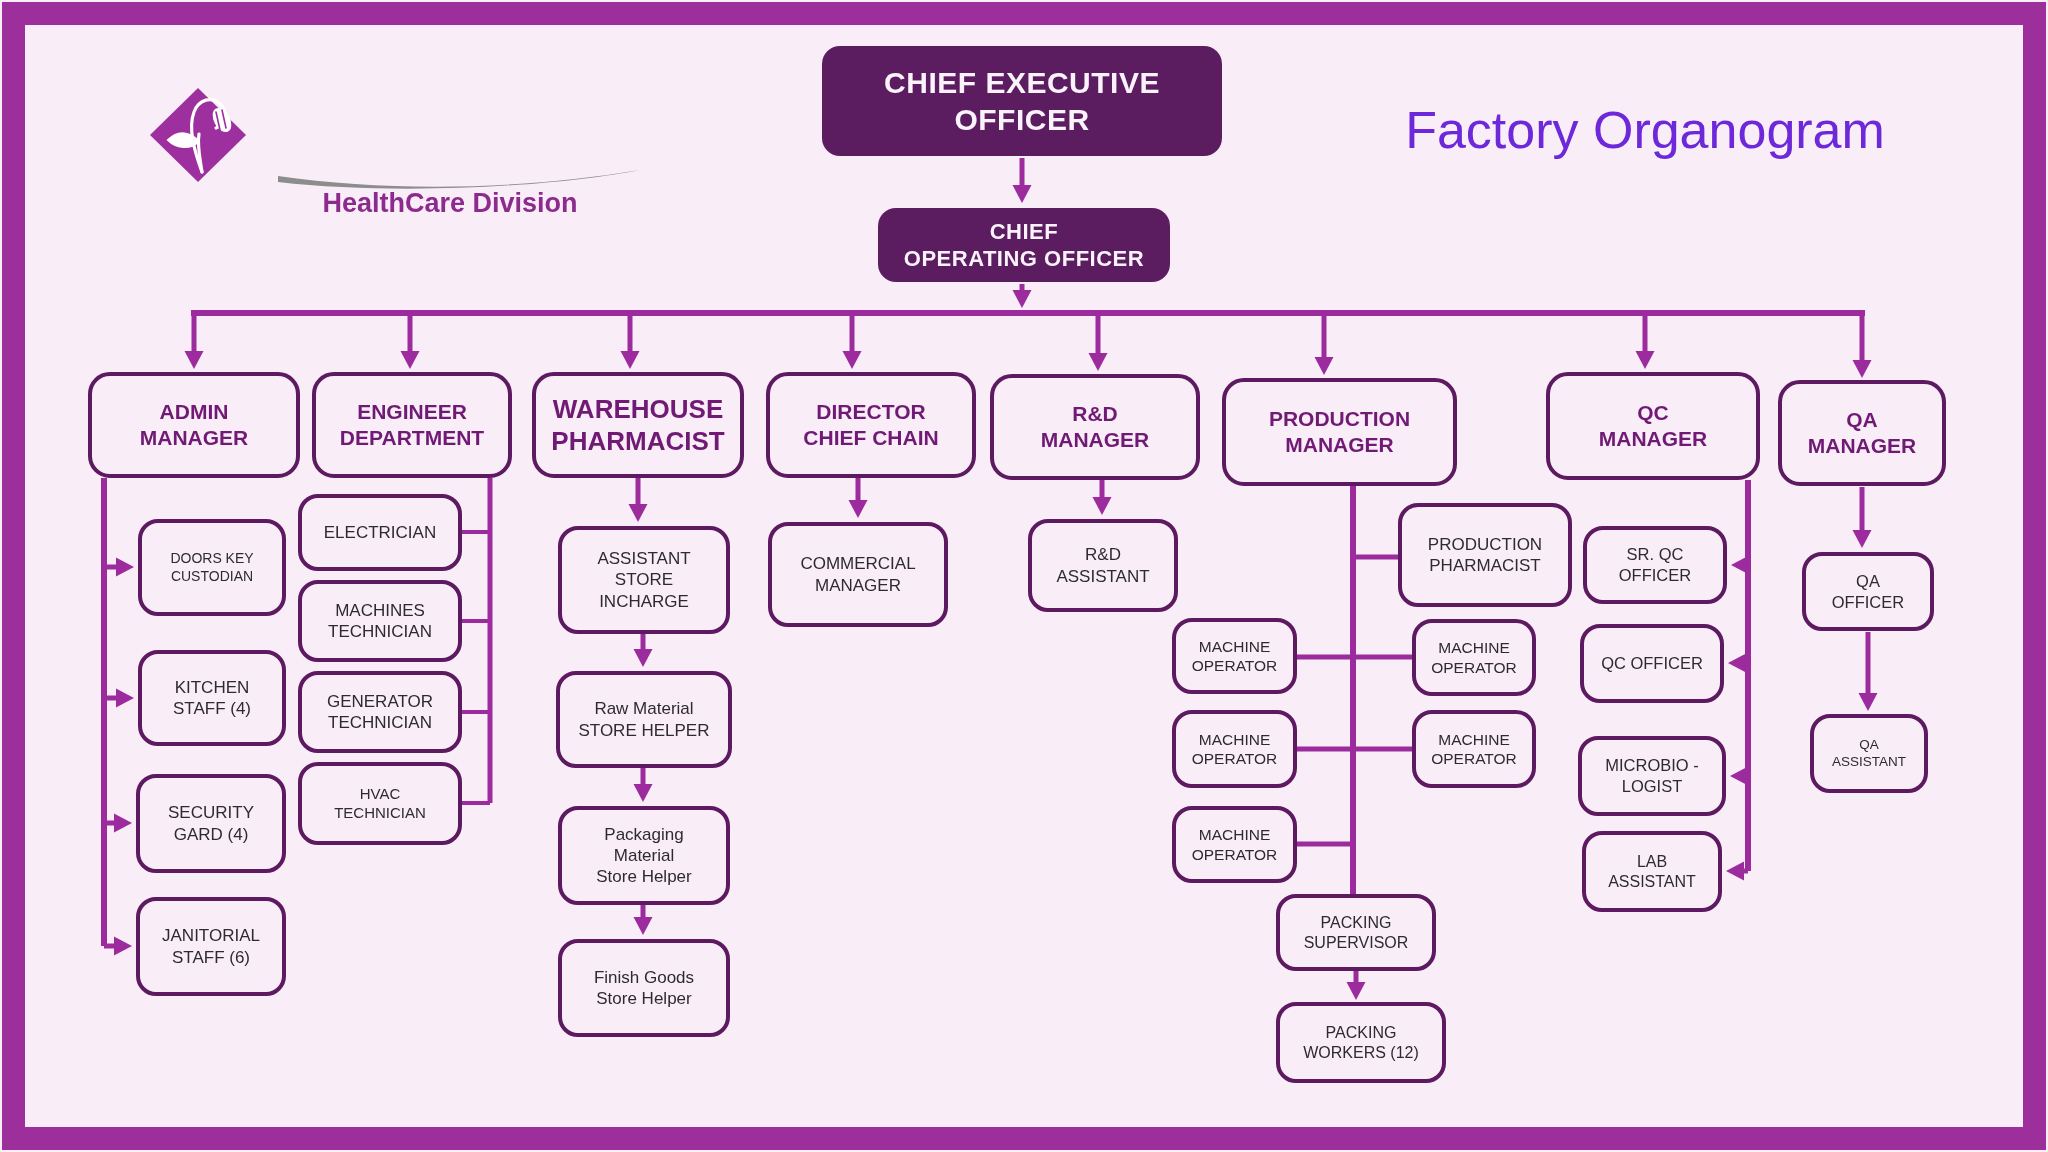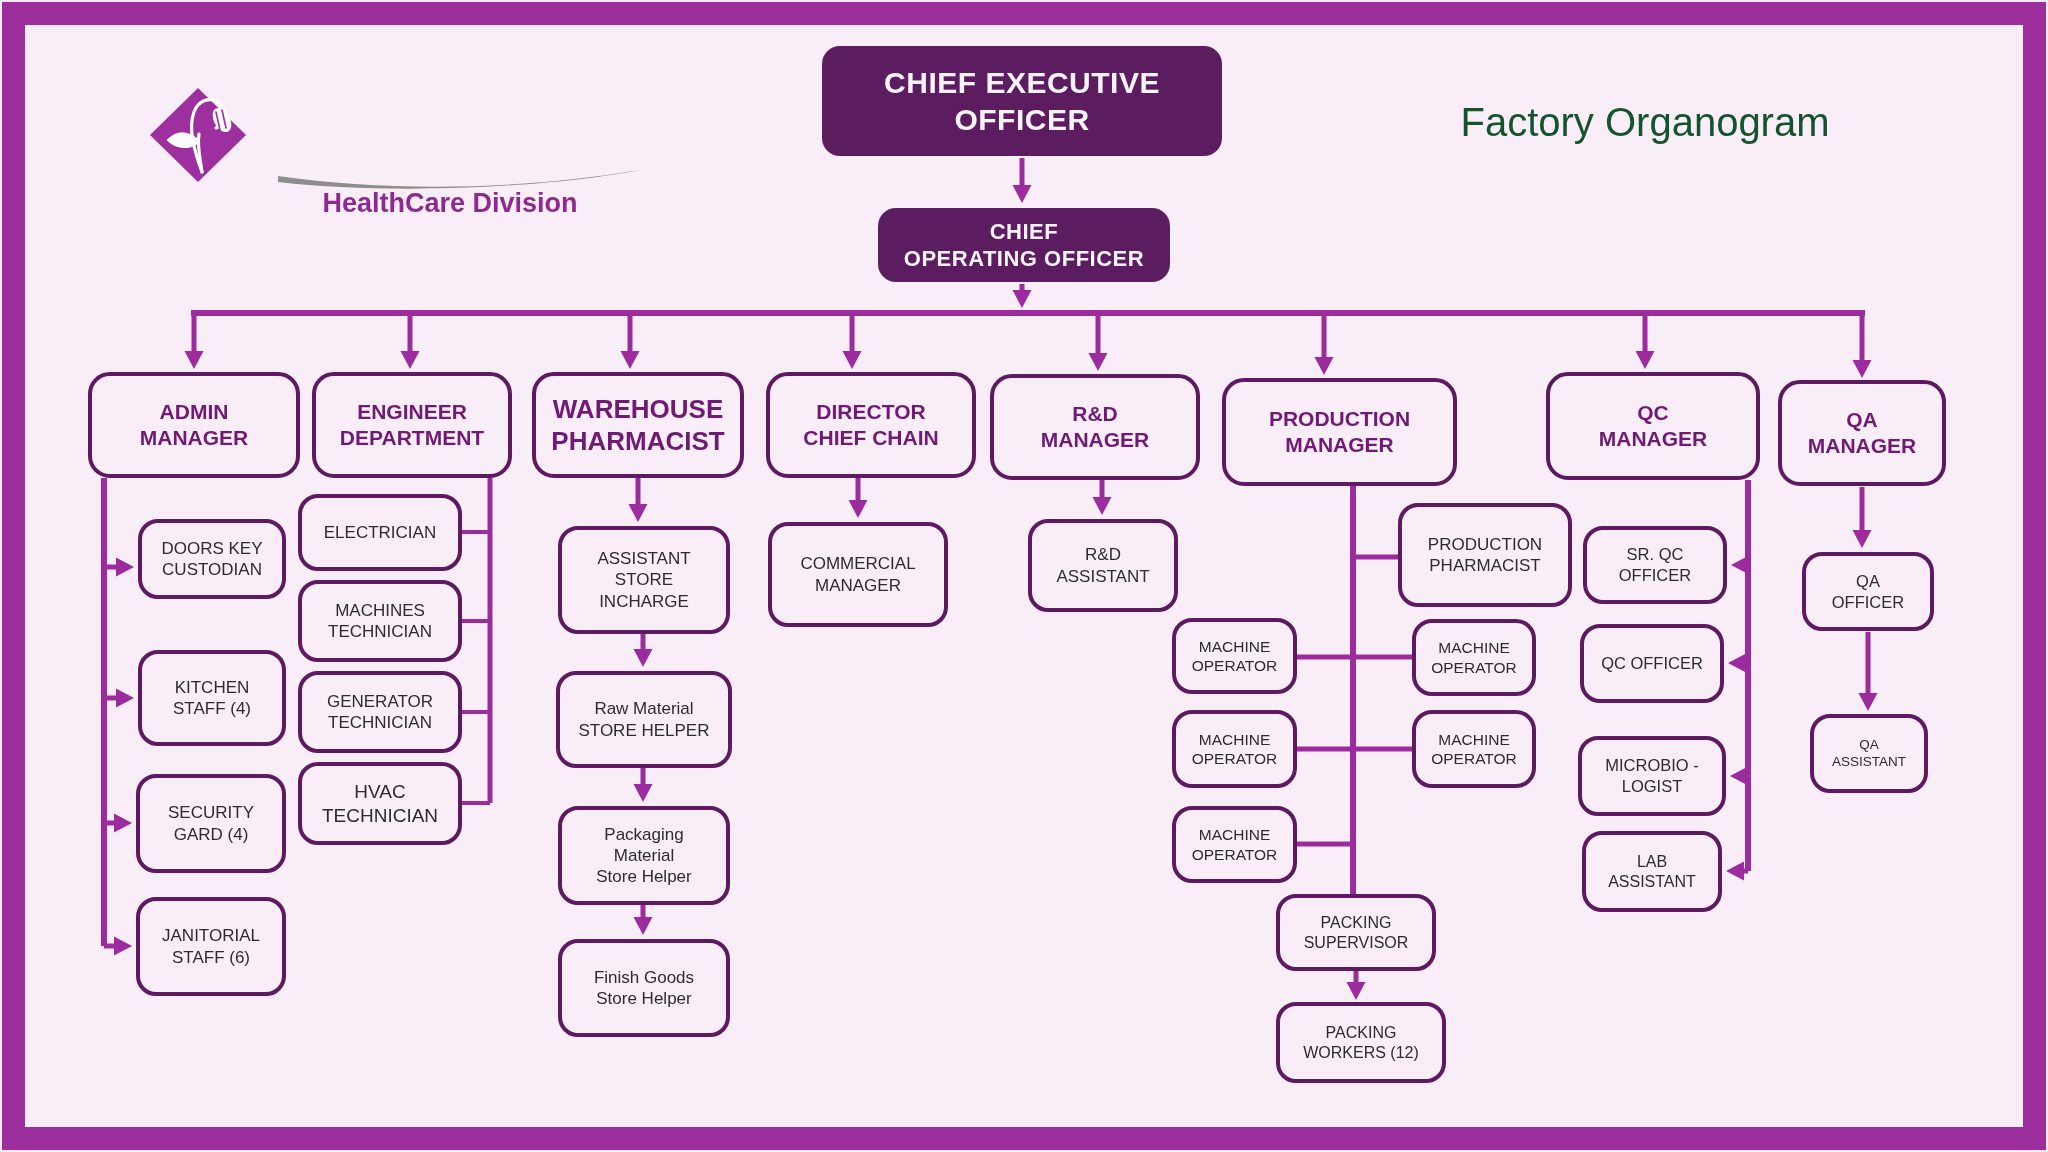--- a/index.html
+++ b/index.html
@@ -12,21 +12,21 @@
         white-space:pre-line;box-sizing:border-box;line-height:1.25;z-index:2;}
   .dark{background:#5c1d60;color:#faf3fb;font-weight:700;border-radius:18px;letter-spacing:.5px;}
   .mgr{border:4px solid #5d1a61;border-radius:22px;color:#701a75;font-weight:700;background:#f9eef8;}
   .child{border:4px solid #5d1a61;border-radius:20px;color:#2e2b30;background:#f9eef8;}
   #logo{position:absolute;left:0;top:0;z-index:3;}
   #brand{position:absolute;left:253px;top:104px;font-family:"Liberation Serif",serif;
          font-weight:700;font-size:48px;color:#1b1b1b;z-index:3;}
   #division{position:absolute;left:300px;top:188px;width:300px;text-align:center;
             font-weight:700;font-size:27px;color:#8d2a8d;z-index:3;}
   #page-title{position:absolute;left:1320px;top:100px;width:650px;text-align:center;
-              font-weight:400;font-size:40px;color:#14532d;z-index:3;}
+              font-weight:400;font-size:52px;color:#6d28d9;z-index:3;}
 </style>
 </head>
 <body>
 
 <div id="canvas">
   <div id="frame"></div>
 
   <svg id="logo" width="700" height="260" viewBox="0 0 700 260">
     <polygon points="198,88 246,135 198,182 150,135" fill="#9e2f9e"></polygon>
     <g stroke="#ffffff" fill="none" stroke-width="3.2" stroke-linecap="round">
@@ -125,34 +125,34 @@
       <div class="node mgr" style="left: 766px; top: 372px; width: 210px; height: 106px; font-size: 21px;">DIRECTOR
 CHIEF CHAIN</div>
       <div class="node mgr" style="left: 990px; top: 374px; width: 210px; height: 106px; font-size: 21px;">R&amp;D
 MANAGER</div>
       <div class="node mgr" style="left: 1222px; top: 378px; width: 235px; height: 108px; font-size: 21px;">PRODUCTION
 MANAGER</div>
       <div class="node mgr" style="left: 1546px; top: 372px; width: 214px; height: 108px; font-size: 21px;">QC
 MANAGER</div>
       <div class="node mgr" style="left: 1778px; top: 380px; width: 168px; height: 106px; font-size: 21px;">QA
 MANAGER</div>
-      <div class="node child" style="left: 138px; top: 519px; width: 148px; height: 80px; font-size: 17px;">DOORS KEY
+      <div class="node child" style="left: 138px; top: 519px; width: 148px; height: 97px; font-size: 14px;">DOORS KEY
 CUSTODIAN</div>
       <div class="node child" style="left: 138px; top: 650px; width: 148px; height: 96px; font-size: 17px;">KITCHEN
 STAFF (4)</div>
       <div class="node child" style="left: 136px; top: 774px; width: 150px; height: 99px; font-size: 17px;">SECURITY
 GARD (4)</div>
       <div class="node child" style="left: 136px; top: 897px; width: 150px; height: 99px; font-size: 17px;">JANITORIAL
 STAFF (6)</div>
       <div class="node child" style="left: 298px; top: 494px; width: 164px; height: 77px; font-size: 17px;">ELECTRICIAN</div>
       <div class="node child" style="left: 298px; top: 580px; width: 164px; height: 82px; font-size: 17px;">MACHINES
 TECHNICIAN</div>
       <div class="node child" style="left: 298px; top: 671px; width: 164px; height: 82px; font-size: 17px;">GENERATOR
 TECHNICIAN</div>
-      <div class="node child" style="left: 298px; top: 762px; width: 164px; height: 83px; font-size: 19px;">HVAC
+      <div class="node child" style="left: 298px; top: 762px; width: 164px; height: 83px; font-size: 15px;">HVAC
 TECHNICIAN</div>
       <div class="node child" style="left: 558px; top: 526px; width: 172px; height: 108px; font-size: 17px;">ASSISTANT
 STORE
 INCHARGE</div>
       <div class="node child" style="left: 556px; top: 671px; width: 176px; height: 97px; font-size: 17px;">Raw Material
 STORE HELPER</div>
       <div class="node child" style="left: 558px; top: 806px; width: 172px; height: 99px; font-size: 17px;">Packaging
 Material
 Store Helper</div>
       <div class="node child" style="left: 558px; top: 939px; width: 172px; height: 98px; font-size: 17px;">Finish Goods

